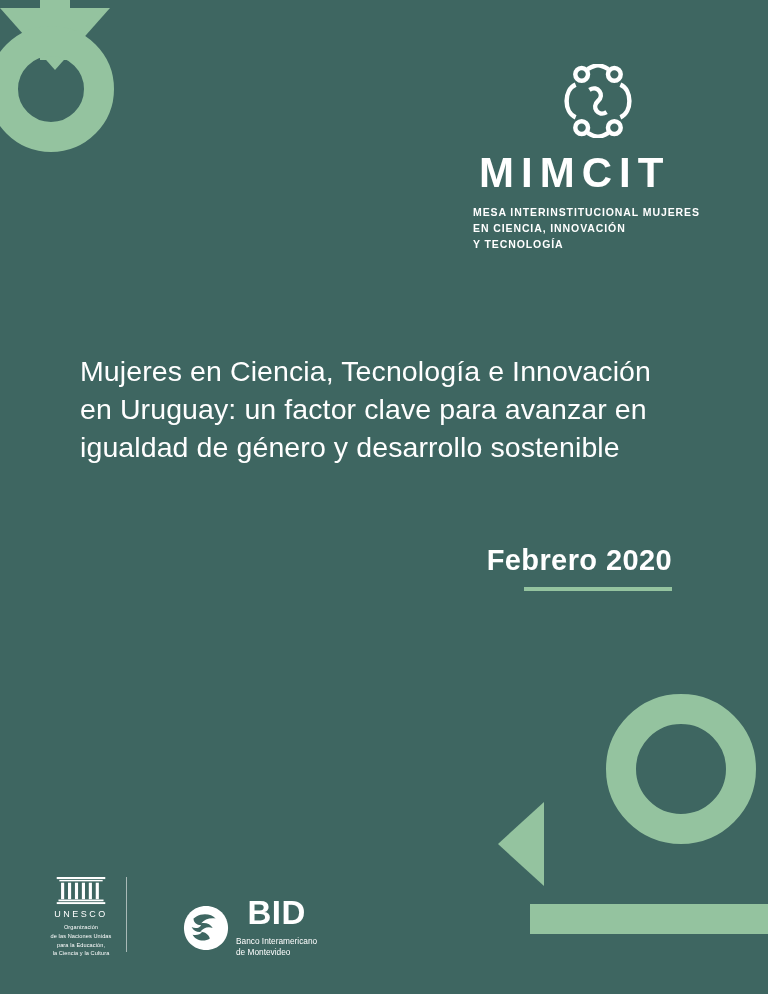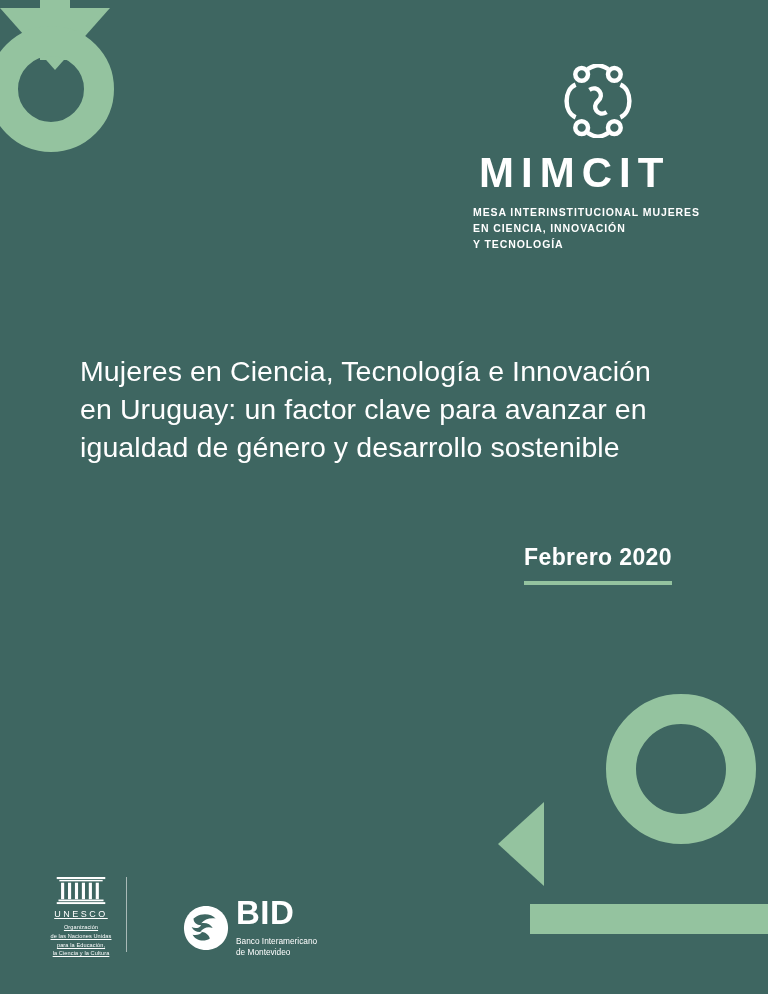--- a/index.html
+++ b/index.html
@@ -142,21 +142,21 @@
 
   
   .date-wrap {
     position: absolute;
     right: 96px;
     top: 544px;
     text-align: right;
   }
   .date-text {
     color: #ffffff;
-    font-size: 23px;
+    font-size: 29px;
     font-weight: 700;
     letter-spacing: 0.4px;
   }
   .date-rule {
     margin-top: 10px;
     width: 148px;
     height: 4px;
     background: #94c39f;
     margin-left: auto;
   }
@@ -171,21 +171,20 @@
     gap: 0px;
   }
   .unesco {
     display: flex;
     align-items: flex-start;
     color: #ffffff;
   }
   .unesco-mark {
     width: 66px;
     text-align: center;
-    text-decoration: underline;
   }
   .unesco-temple {
     width: 52px;
     height: 34px;
     margin: 0 auto;
     display: block;
   }
   .unesco-word {
     font-size: 9px;
     letter-spacing: 2.5px;
@@ -231,20 +230,21 @@
     display: block;
   }
   .bid-text {
     margin-left: 7px;
   }
   .bid-word {
     font-size: 33px;
     font-weight: 700;
     line-height: 0.95;
     letter-spacing: 0.5px;
+    text-align: center;
   }
   .bid-sub {
     font-size: 8.3px;
     line-height: 1.35;
     margin-top: 7px;
   }
 </style>
 </head>
 <body>
 

